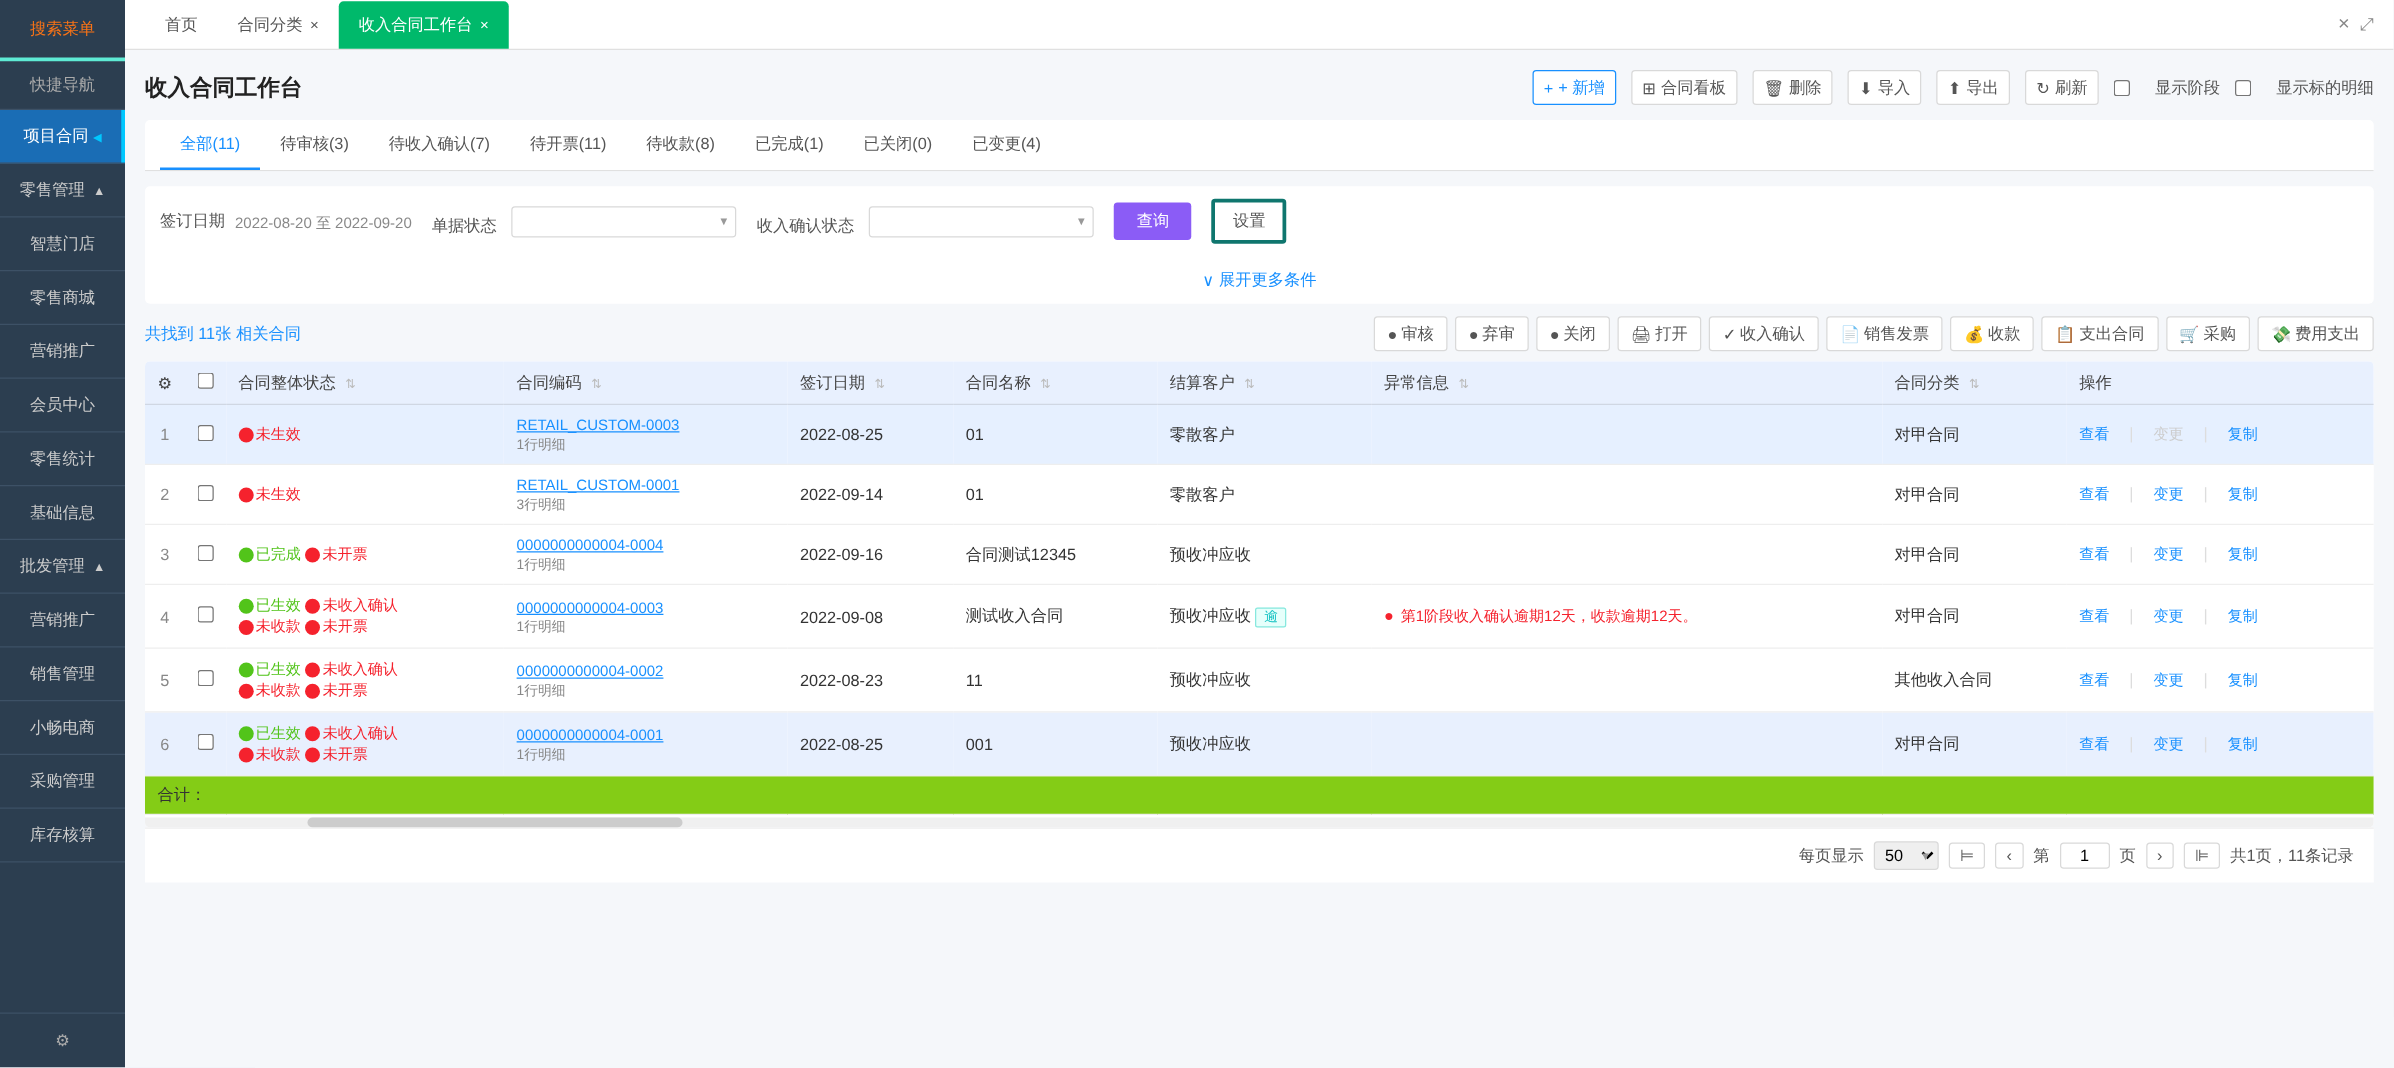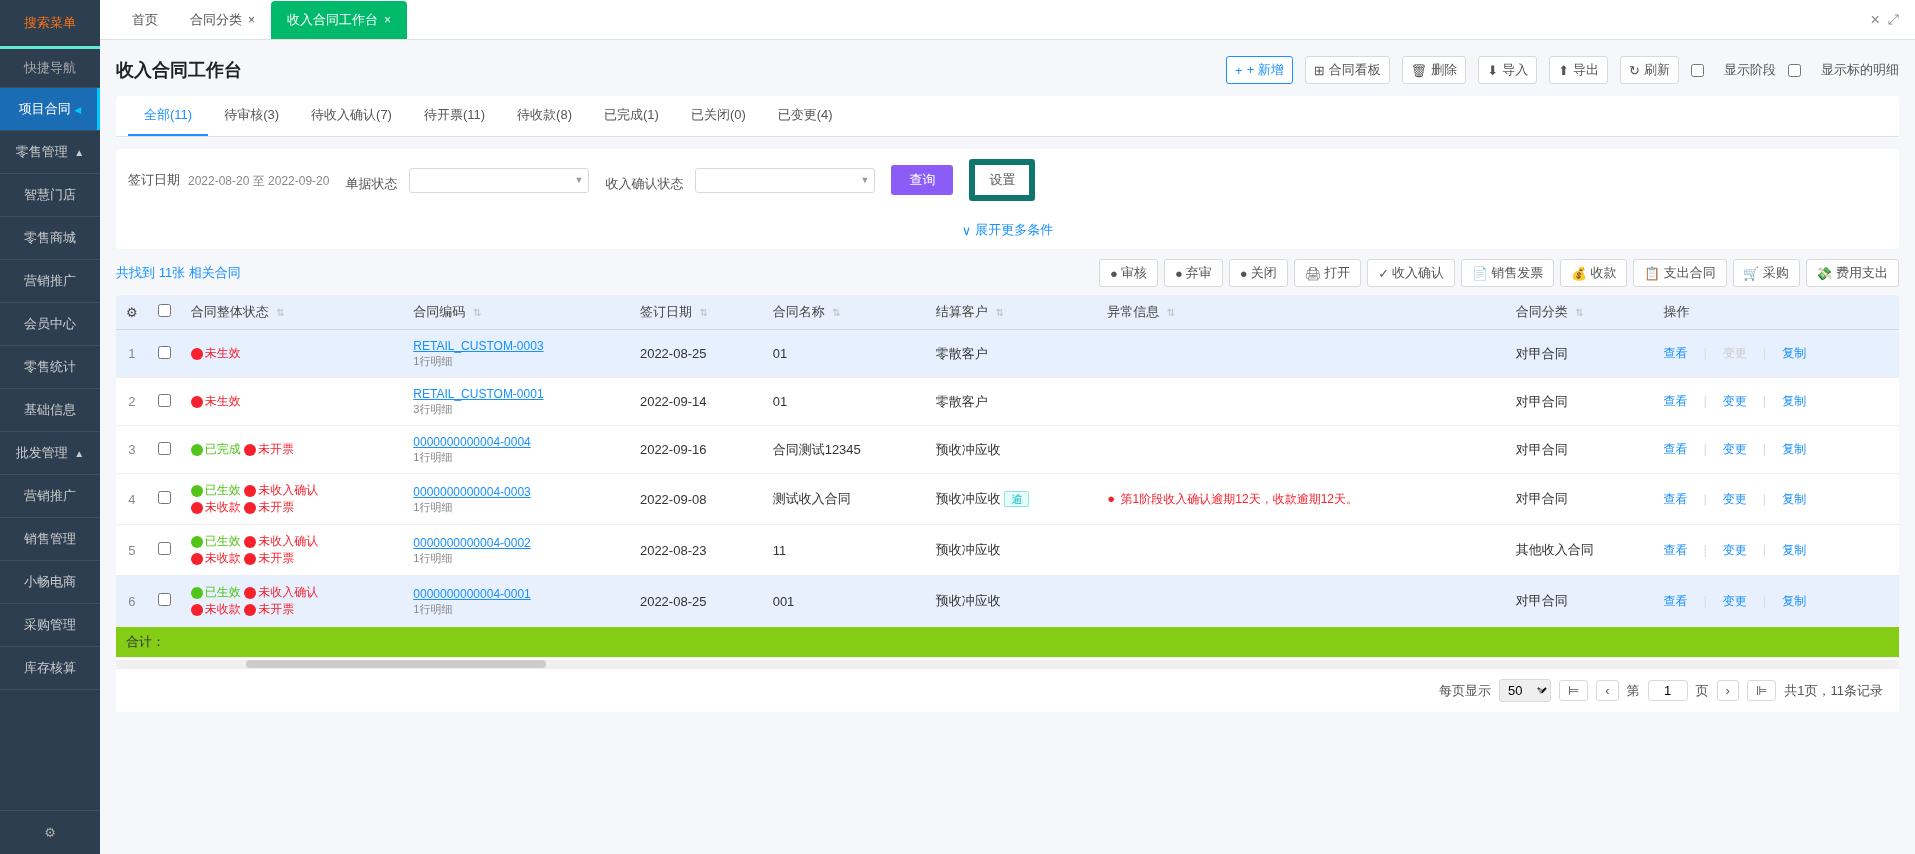--- a/index.html
+++ b/index.html
@@ -30,21 +30,21 @@
     .content { flex: 1; padding: 16px; overflow: auto; background: #f5f7fa; }
     
     
     .page-header { display: flex; align-items: center; justify-content: space-between; margin-bottom: 12px; }
     .page-title { font-size: 18px; font-weight: bold; color: #222; }
     .header-actions { display: flex; align-items: center; gap: 12px; }
     .btn-action { display: flex; align-items: center; gap: 4px; cursor: pointer; color: #555; font-size: 13px; padding: 4px 8px; border: 1px solid #d9d9d9; border-radius: 3px; background: #fff; }
     .btn-new { color: #1890ff; border-color: #1890ff; }
     .checkbox-label { display: flex; align-items: center; gap: 20px; color: #555; font-size: 13px; cursor: pointer; }
     .btn-query { background: #8b5cf6; color: #fff; border: none; padding: 6px 18px; border-radius: 3px; cursor: pointer; font-size: 13px; }
-    .btn-set { background: #fff; color: #555; border: 6px solid #0f766e; padding: 6px 14px; border-radius: 3px; cursor: pointer; font-size: 13px; }
+    .btn-set { background: #fff; color: #555; border: 3px solid #0f766e; padding: 6px 14px; border-radius: 3px; cursor: pointer; font-size: 13px; }
     
     
     .status-tabs { display: flex; align-items: center; gap: 0; margin-bottom: 12px; border-bottom: 1px solid #e0e0e0; background: #fff; padding: 0 12px; border-radius: 4px 4px 0 0; }
     .status-tab { padding: 10px 16px; cursor: pointer; color: #555; font-size: 13px; border-bottom: 2px solid transparent; }
     .status-tab.active { color: #1890ff; border-bottom-color: #1890ff; font-weight: 500; }
     
     
     .filter-bar { background: #fff; padding: 10px 12px; border-radius: 4px; margin-bottom: 10px; display: flex; align-items: center; gap: 16px; flex-wrap: wrap; }
     .filter-label { color: #555; font-size: 13px; }
     .filter-date-btns { display: flex; gap: 6px; align-items: center; }

